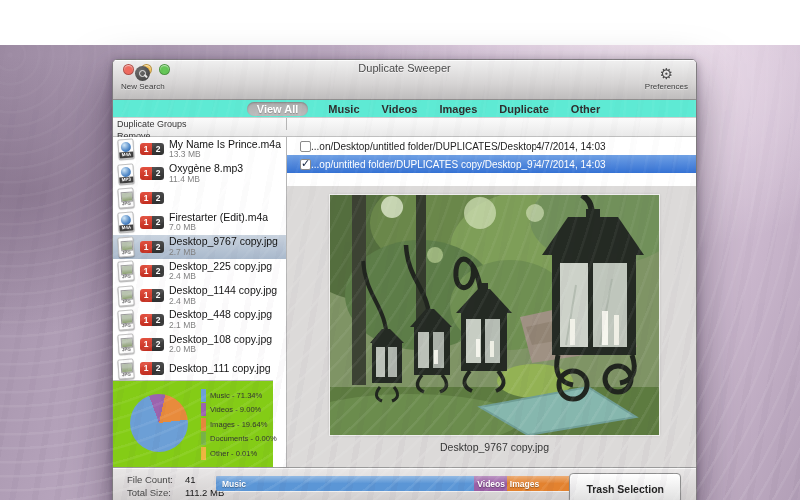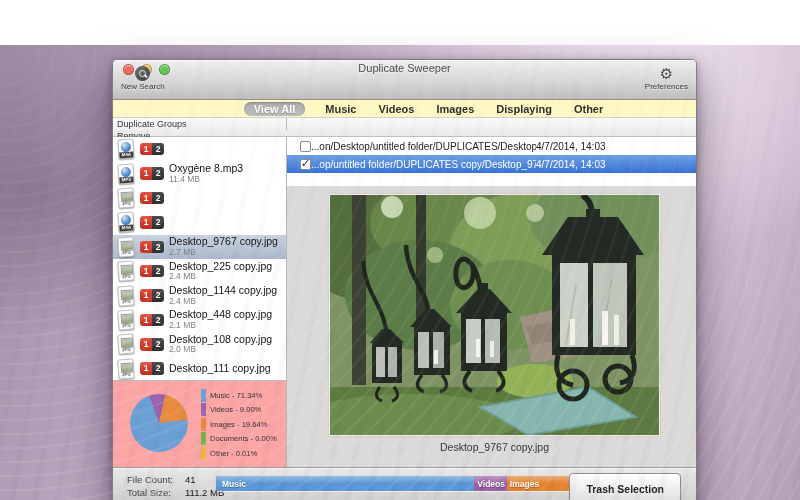--- a/index.html
+++ b/index.html
@@ -46,21 +46,21 @@
   .tb-left { left:8px; top:5px; }
   .tb-center { left:50%; top:5px; transform:translateX(-50%); display:flex; gap:16px; }
   .tb-right { right:8px; top:5px; }
   .search-disc { width:15px; height:15px; border-radius:50%; background:radial-gradient(circle at 35% 30%,#6d6d6d,#3c3c3c); position:relative; }
   .search-disc::before { content:""; position:absolute; left:3.5px; top:3.5px; width:5px; height:5px;
     border:1.4px solid #e8e8e8; border-radius:50%; }
   .search-disc::after { content:""; position:absolute; left:9px; top:9px; width:3.5px; height:1.6px;
     background:#e8e8e8; transform:rotate(45deg); border-radius:1px; }
 
   
-  .tabstrip { height:18px; background:#fef9c3; border-bottom:1px solid #cfcfcf;
+  .tabstrip { height:18px; background:#5eead4; border-bottom:1px solid #cfcfcf;
     display:flex; align-items:center; justify-content:center; gap:18px; padding-left:40px; }
   .tab { font-size:11px; font-weight:bold; color:#2e2e2e; padding:1px 2px; cursor:default; white-space:nowrap; }
   .tab.sel { background:linear-gradient(#adadad,#bdbdbd); color:#fff; border-radius:9px;
     padding:1px 10px; box-shadow:inset 0 1px 2px rgba(0,0,0,.25); text-shadow:0 1px 1px rgba(0,0,0,.25); }
 
   
   .headerbar { position:relative; height:17px; background:linear-gradient(#ececec,#e2e2e2);
     border-bottom:1px solid #c2c2c2; }
   .headerbar .htitle { position:absolute; left:0; right:0; top:2px; text-align:center;
     font-weight:bold; font-size:11px; color:#222; }
@@ -99,21 +99,21 @@
   .badges { display:flex; margin:0 5px 0 6px; flex:none; }
   .bd { width:12px; height:12.5px; color:#fff; font-size:8.5px; font-weight:bold;
     text-align:center; line-height:12.5px; }
   .bd.b1 { background:linear-gradient(#e35140,#c22d1f); border-radius:3px 0 0 3px; }
   .bd.b2 { background:linear-gradient(#4c4c4c,#2e2e2e); border-radius:0 3px 3px 0; }
   .gtext { line-height:1.1; overflow:hidden; }
   .gname { font-size:10.5px; color:#111; white-space:nowrap; }
   .gsize { font-size:8.5px; color:#808080; }
 
   
-  .piepanel { position:absolute; left:0; bottom:0; width:173px; height:87px; background:#fca5a5;
+  .piepanel { position:absolute; left:0; bottom:0; width:160px; height:87px; background:#84cc16;
     border-top:1px solid #bbb; }
   .pie { position:absolute; left:17px; top:13px; width:58px; height:58px; border-radius:50%; }
   .legend { position:absolute; left:88px; top:7px; }
   .lrow { display:flex; align-items:center; height:14.5px; }
   .lmark { width:5px; height:13px; margin-right:4px; flex:none; }
   .ltext { font-size:7.6px; color:#333; white-space:nowrap; }
 
   
   .content { position:relative; flex:1; background:#fff; }
   .trow { position:absolute; left:0; right:0; height:18px; display:flex; align-items:center; font-size:10px; }
@@ -180,21 +180,21 @@
         <span class="glyph">⚙</span>
         <span>Preferences</span>
       </div>
     </div>
 
     <div class="tabstrip">
         <span class="tab sel"><span>View All</span></span>
         <span class="tab"><span>Music</span></span>
         <span class="tab"><span>Videos</span></span>
         <span class="tab"><span>Images</span></span>
-        <span class="tab"><span>Displaying</span></span>
+        <span class="tab"><span>Duplicate</span></span>
         <span class="tab"><span>Other</span></span>
       </div>
 
 
     <div class="colheads">
       <div class="ch ch-groups">Duplicate Groups</div>
       <div class="ch ch-remove">Remove</div>
       <div class="ch ch-mod">Last Modified</div>
       <div class="ch ch-path">File Path</div>
     </div>
@@ -202,20 +202,24 @@
     <div class="bodyrow">
 
       <div class="sidebar">
         <div class="grouplist">
             <div class="gitem">
           <span class="fi audio" data-ext="M4A"></span>
           <span class="badges">
             <span class="bd b1">1</span>
             <span class="bd b2">2</span>
           </span>
+          <span class="gtext">
+            <div class="gname">My Name Is Prince.m4a</div>
+            <div class="gsize">13.3 MB</div>
+          </span>
         </div>
             <div class="gitem">
           <span class="fi audio" data-ext="MP3"></span>
           <span class="badges">
             <span class="bd b1">1</span>
             <span class="bd b2">2</span>
           </span>
           <span class="gtext">
             <div class="gname">Oxygène 8.mp3</div>
             <div class="gsize">11.4 MB</div>
@@ -226,20 +230,24 @@
           <span class="badges">
             <span class="bd b1">1</span>
             <span class="bd b2">2</span>
           </span>
         </div>
             <div class="gitem">
           <span class="fi audio" data-ext="M4A"></span>
           <span class="badges">
             <span class="bd b1">1</span>
             <span class="bd b2">2</span>
+          </span>
+          <span class="gtext">
+            <div class="gname">Firestarter (Edit).m4a</div>
+            <div class="gsize">7.0 MB</div>
           </span>
         </div>
             <div class="gitem sel">
           <span class="fi image" data-ext="JPG"></span>
           <span class="badges">
             <span class="bd b1">1</span>
             <span class="bd b2">2</span>
           </span>
           <span class="gtext">
             <div class="gname">Desktop_9767 copy.jpg</div>

